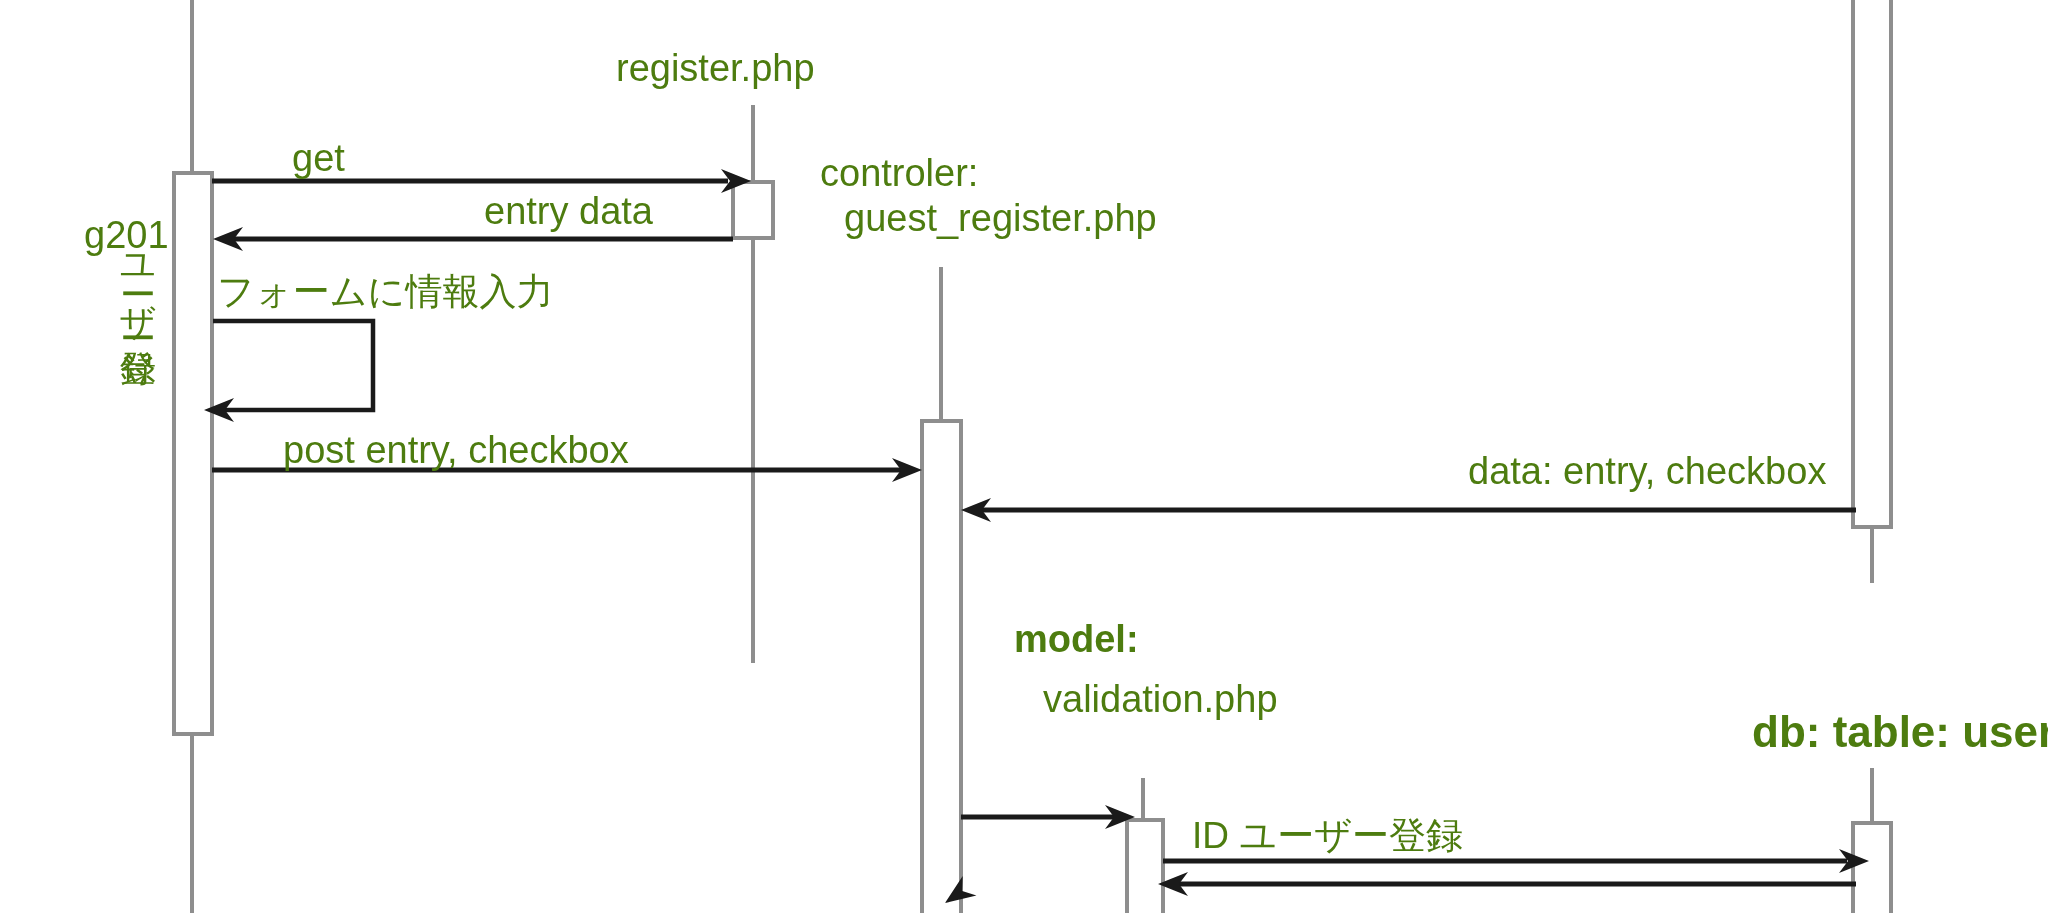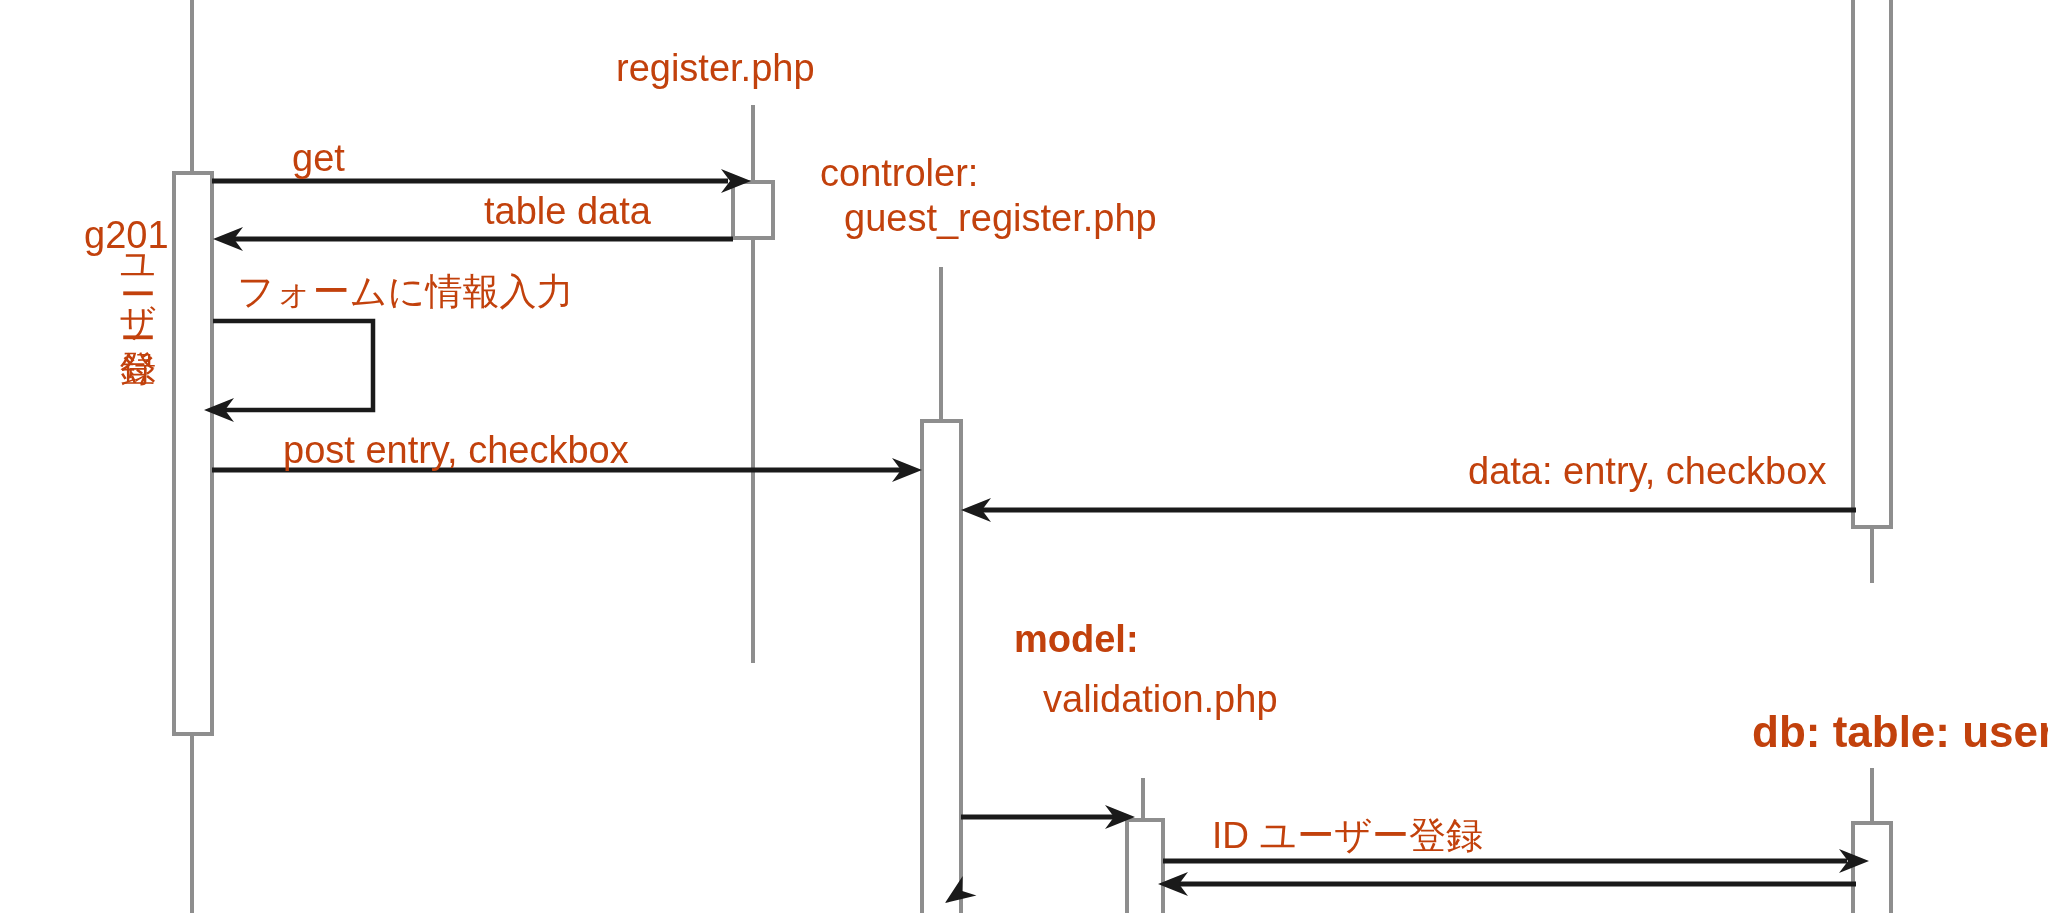--- a/index.html
+++ b/index.html
@@ -15,27 +15,27 @@
     overflow: hidden;
     font-family: "Liberation Sans", sans-serif;
   }
   #diagram-svg {
     position: absolute;
     left: 0;
     top: 0;
   }
   .lbl {
     position: absolute;
-    color: #c2410c;
+    color: #4d7c0f;
     font-size: 38px;
     line-height: 1.1;
     white-space: nowrap;
     letter-spacing: 0px;
   }
-  .lbl-jp { font-size: 37px; margin-left: 20px; }
+  .lbl-jp { font-size: 37px; }
   .lbl-small { font-size: 44px; font-weight: bold; }
   .lbl-vertical {
     writing-mode: vertical-rl;
     text-orientation: mixed;
     font-size: 36px;
     letter-spacing: 2px;
     line-height: 1;
   }
 </style>
 </head>
@@ -105,21 +105,21 @@
   <div class="lbl" style="left:820px; top:153px;">controler:</div>
   <div class="lbl" style="left:820px; top:198px;margin-left:24px;">guest_register.php</div>
 
   <div class="lbl" style="left:1014px; top:619px;font-weight:bold;">model:</div>
   <div class="lbl" style="left:1014px; top:679px;margin-left:29px;">validation.php</div>
 
   <div class="lbl lbl-small" style="left:1752px; top:708px;">db: table: user</div>
 
   <div class="lbl" style="left:292px; top:138px;">get</div>
 
-  <div class="lbl" style="left:484px; top:191px;">table data</div>
+  <div class="lbl" style="left:484px; top:191px;">entry data</div>
 
   <div class="lbl lbl-jp" style="left:217px; top:272px;">フォームに情報入力</div>
 
   <div class="lbl" style="left:283px; top:430px;">post entry, checkbox</div>
 
   <div class="lbl" style="left:1468px; top:451px;">data: entry, checkbox</div>
 
   <div class="lbl lbl-jp" style="left:1192px; top:816px;">ID ユーザー登録</div>
 
 </div>

